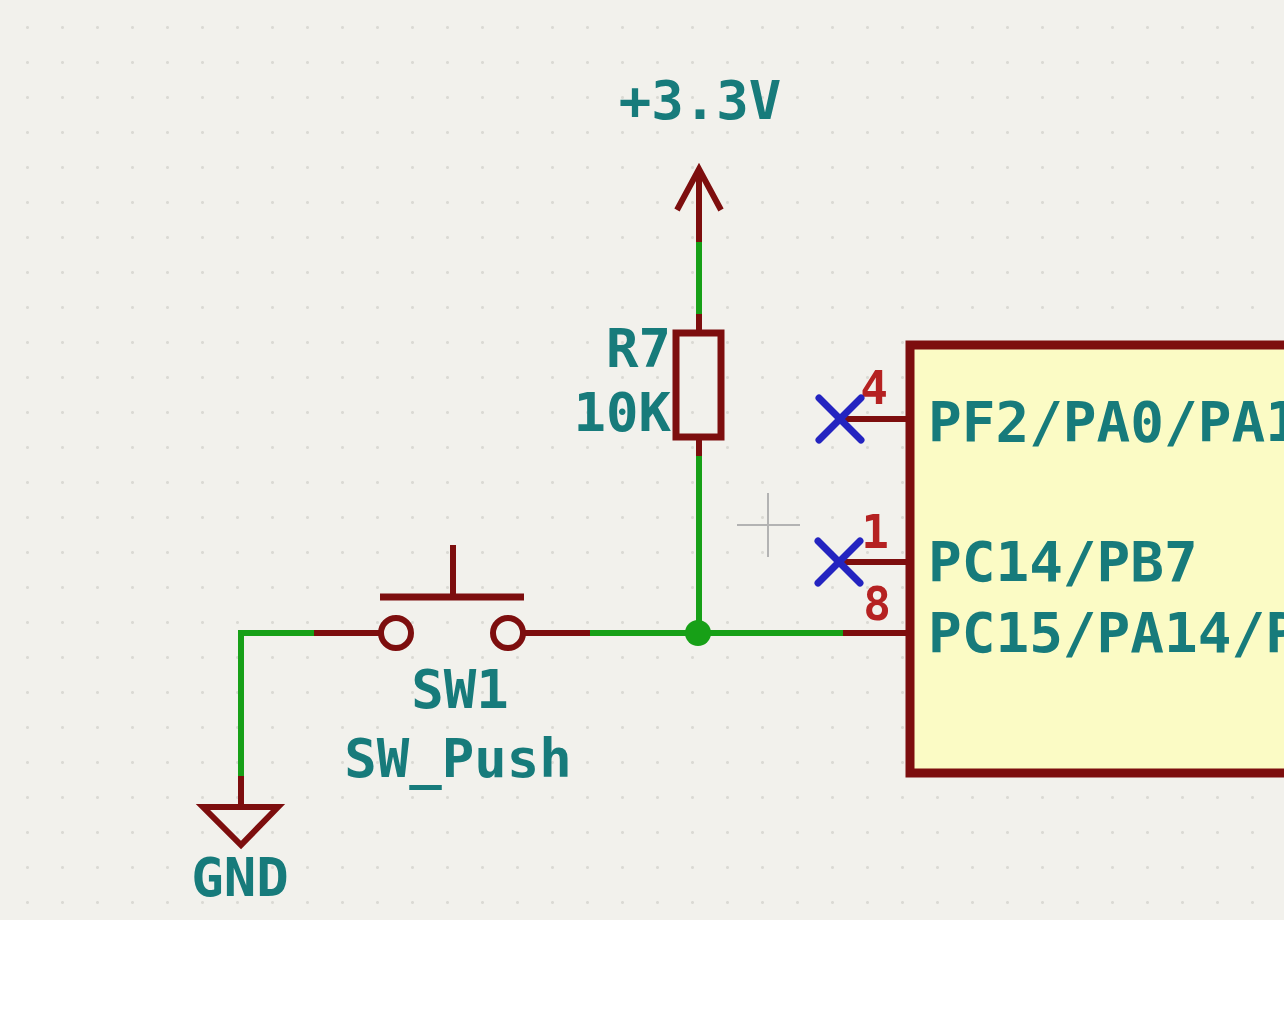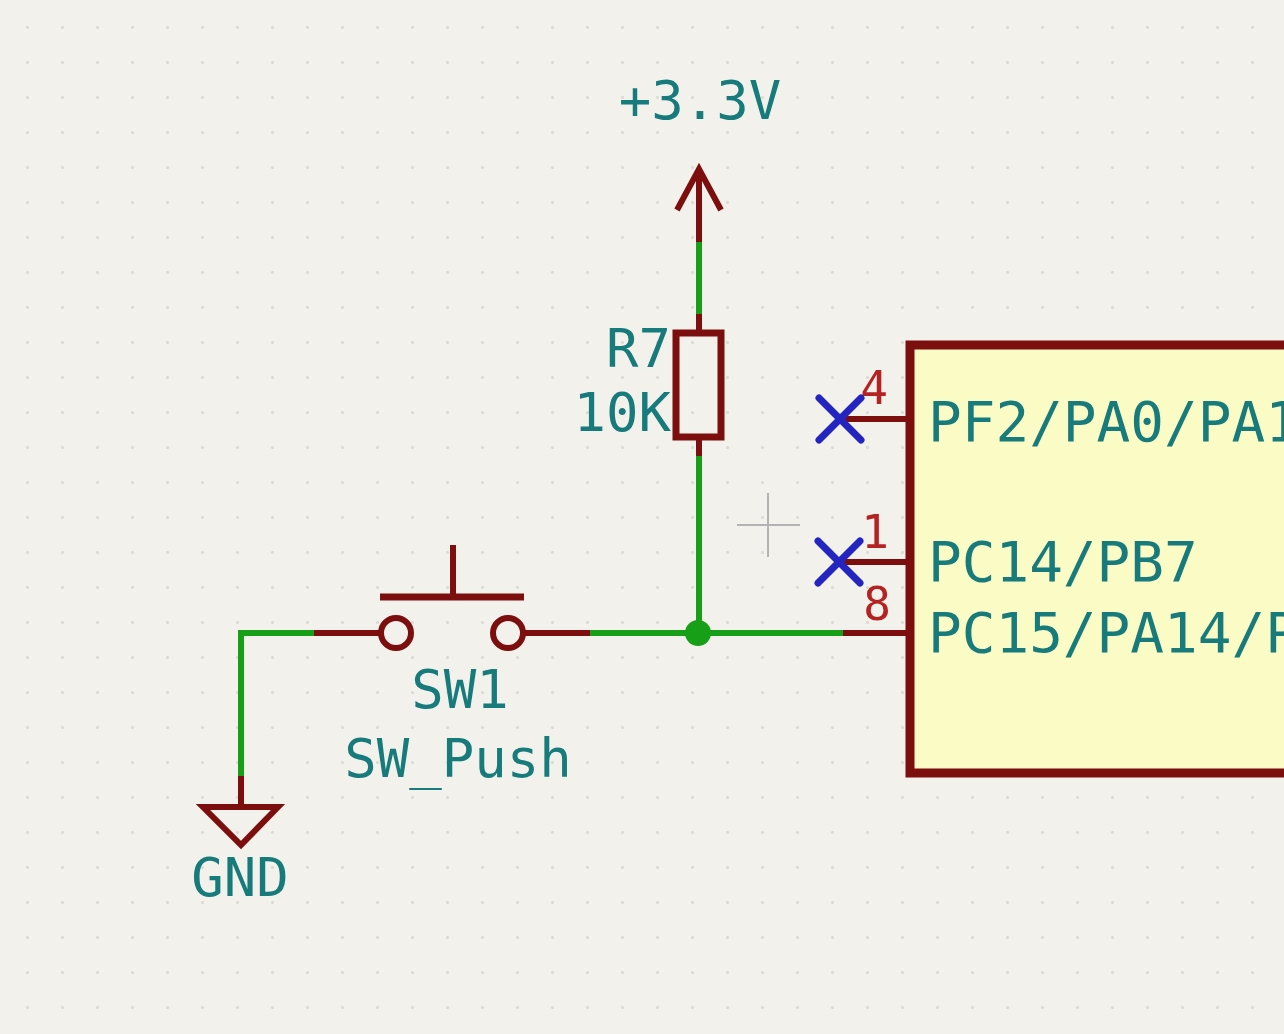--- a/index.html
+++ b/index.html
@@ -1,26 +1,27 @@
 <!DOCTYPE html>
 <html><head>
 <meta charset="utf-8">
 <style>
   html, body { margin: 0; padding: 0; }
   body { font-family: "DejaVu Sans Mono", monospace; }
 
   .canvas {
     position: relative;
     width: 1284px;
-    height: 1034px;
+    height: 920px;
     overflow: hidden;
     background-color: #F2F1EC;
     background-image: radial-gradient(circle, #DBDAD4 1.2px, transparent 1.7px);
     background-size: 35px 35px;
     background-position: 10px 10px;
+    font-weight: bold;
   }
 
   svg.sch { position: absolute; left: 0; top: 0; width: 1284px; height: 1034px; display: block; }
 
   
   .wire      { stroke: #17A017; stroke-width: 6; fill: none; }
   .junction  { fill: #17A017; stroke: none; }
   .sym       { stroke: #7D0E0E; stroke-width: 6; fill: none; }
   .sym-7     { stroke: #7D0E0E; stroke-width: 7; fill: none; }
   .ic-body   { fill: #FBFBC5; stroke: #7D0E0E; stroke-width: 9; }

